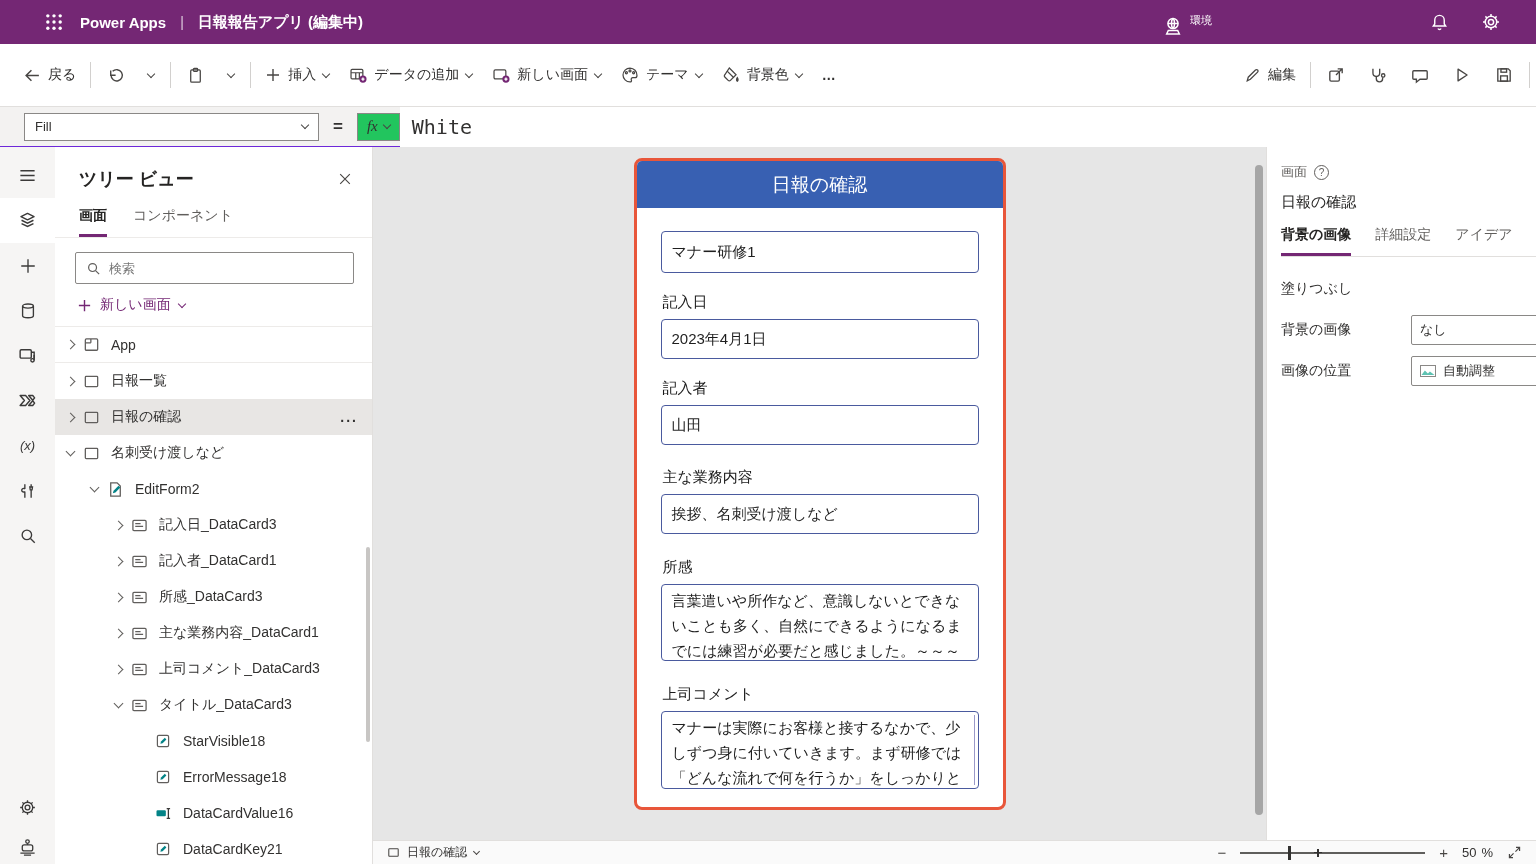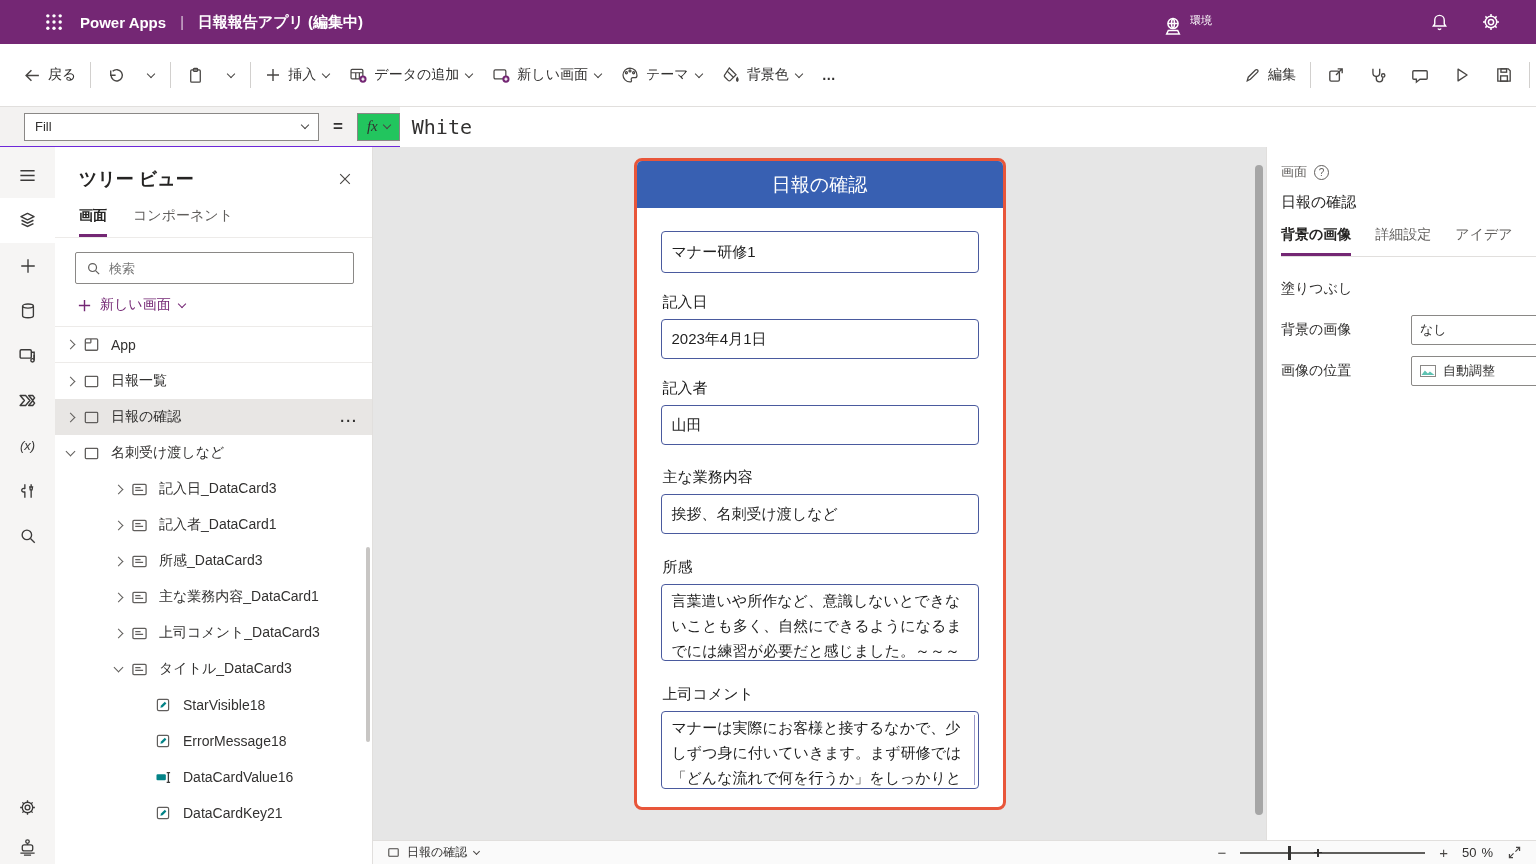--- a/index.html
+++ b/index.html
@@ -437,20 +437,31 @@
           <span class="tind" style="width:12px"></span>
             <span class="chev d"></span>
           <span class="ticon">
             <svg class="ic" width="17" height="17" viewBox="0 0 16 16" fill="none" stroke="#605e5c" stroke-width="1.2">
                 <rect x="2.2" y="3.2" width="11.6" height="9.6" rx="0.8"></rect>
               </svg>
           </span>
           <span class="tlabel">名刺受け渡しなど</span>
         </div>
 
+        <div class="trow">
+          <span class="tind" style="width:36px"></span>
+            <span class="chev d"></span>
+          <span class="ticon">
+            <svg class="ic" width="17" height="17" viewBox="0 0 16 16" fill="none">
+                <path d="M3.5 1.8h6l3 3v9.4h-9z" stroke="#605e5c" stroke-width="1.2"></path>
+                <path d="M5.5 11.5l.7-2.4 4.6-4.6 1.7 1.7-4.6 4.6z" fill="#038387"></path>
+              </svg>
+          </span>
+          <span class="tlabel">EditForm2</span>
+        </div>
 
         <div class="trow">
           <span class="tind" style="width:60px"></span>
             <span class="chev r"></span>
           <span class="ticon">
             <svg class="ic" width="17" height="17" viewBox="0 0 16 16" fill="none" stroke="#605e5c" stroke-width="1.2">
                 <rect x="1.8" y="3.2" width="12.4" height="9.6" rx="1"></rect>
                 <path d="M4 6.2h5M4 8.8h7.4"></path>
               </svg>
           </span>

